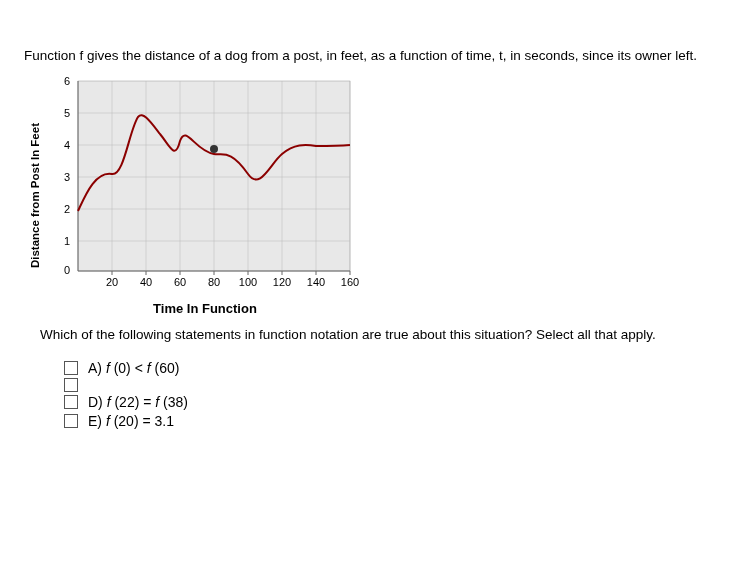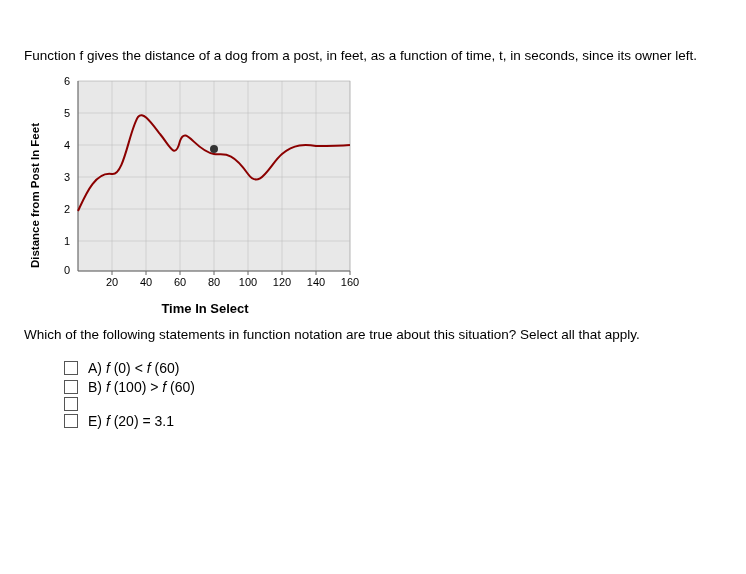--- a/index.html
+++ b/index.html
@@ -49,21 +49,21 @@
       position: relative;
     }
     .x-title {
       font-size: 13px;
       font-weight: bold;
       text-align: center;
       margin-top: 2px;
     }
     .question-text {
       font-size: 13.5px;
-      margin: 10px 0 14px 0;
+      margin: 10px 0 14px 16px;
       line-height: 1.4;
     }
     .options-list {
       list-style: none;
       display: flex;
       flex-direction: column;
       gap: 1px;
       padding-left: 40px;
     }
     .option-item {
@@ -145,35 +145,35 @@
         <text x="62" y="210" text-anchor="middle" font-size="11" fill="#000">20</text>
         <text x="96" y="210" text-anchor="middle" font-size="11" fill="#000">40</text>
         <text x="130" y="210" text-anchor="middle" font-size="11" fill="#000">60</text>
         <text x="164" y="210" text-anchor="middle" font-size="11" fill="#000">80</text>
         <text x="198" y="210" text-anchor="middle" font-size="11" fill="#000">100</text>
         <text x="232" y="210" text-anchor="middle" font-size="11" fill="#000">120</text>
         <text x="266" y="210" text-anchor="middle" font-size="11" fill="#000">140</text>
         <text x="300" y="210" text-anchor="middle" font-size="11" fill="#000">160</text>
       </svg>
     </div>
-    <div class="x-title">Time In Select</div>
+    <div class="x-title">Time In Function</div>
   </div>
 </div>
 
 <p class="question-text">Which of the following statements in function notation are true about this situation? Select all that apply.</p>
 
 <ul class="options-list">
   <li class="option-item">
     <div class="option-checkbox"></div>
     <span class="option-label">A) <span class="italic">f</span> (0) &lt; <span class="italic">f</span> (60)</span>
   </li>
   <li class="option-item">
     <div class="option-checkbox"></div>
-    <span class="option-label">B) <span class="italic">f</span> (100) &gt; <span class="italic">f</span> (60)</span>
   </li>
   <li class="option-item">
     <div class="option-checkbox"></div>
+    <span class="option-label">D) <span class="italic">f</span> (22) = <span class="italic">f</span> (38)</span>
   </li>
   <li class="option-item">
     <div class="option-checkbox"></div>
     <span class="option-label">E) <span class="italic">f</span> (20) = 3.1</span>
   </li>
 </ul>
 
 </body></html>

